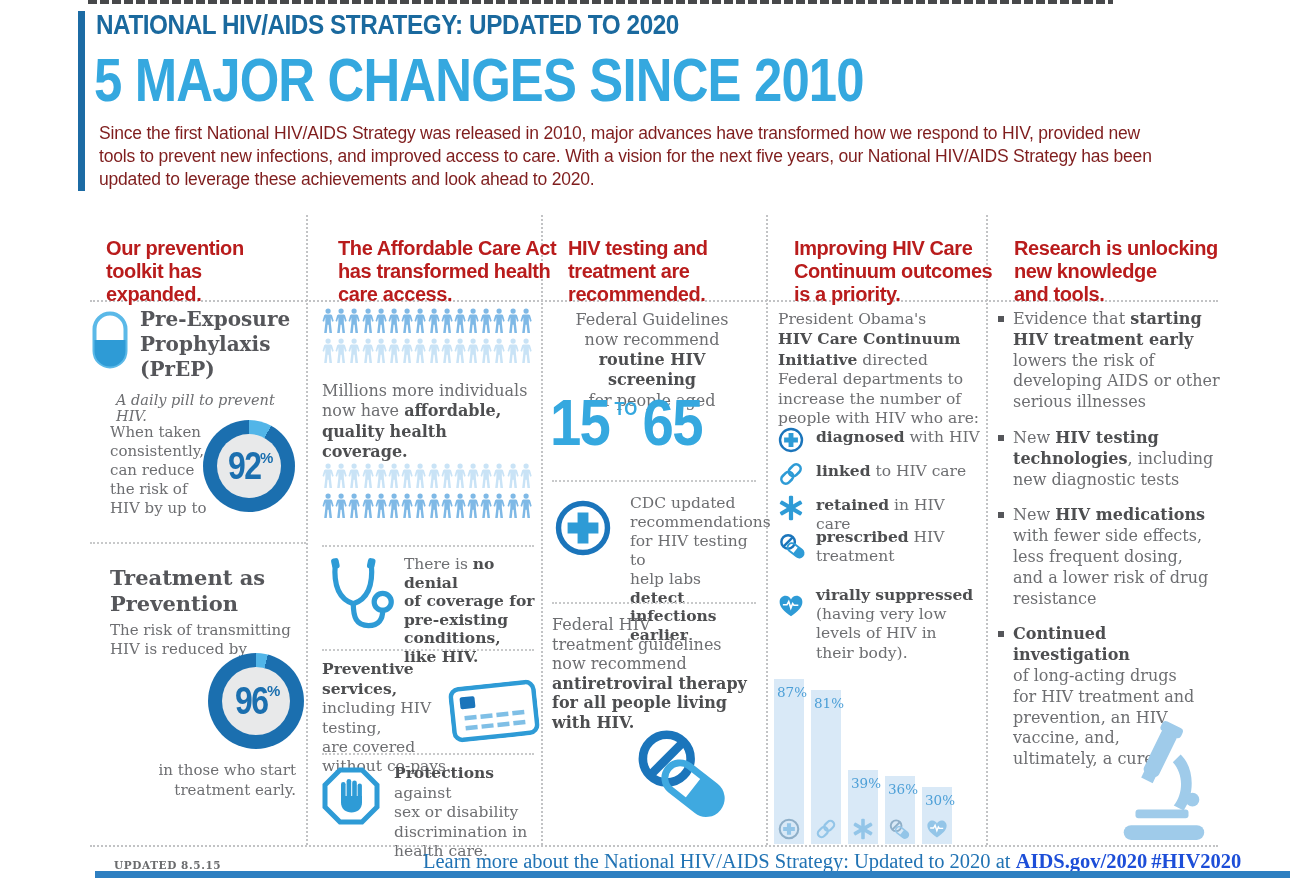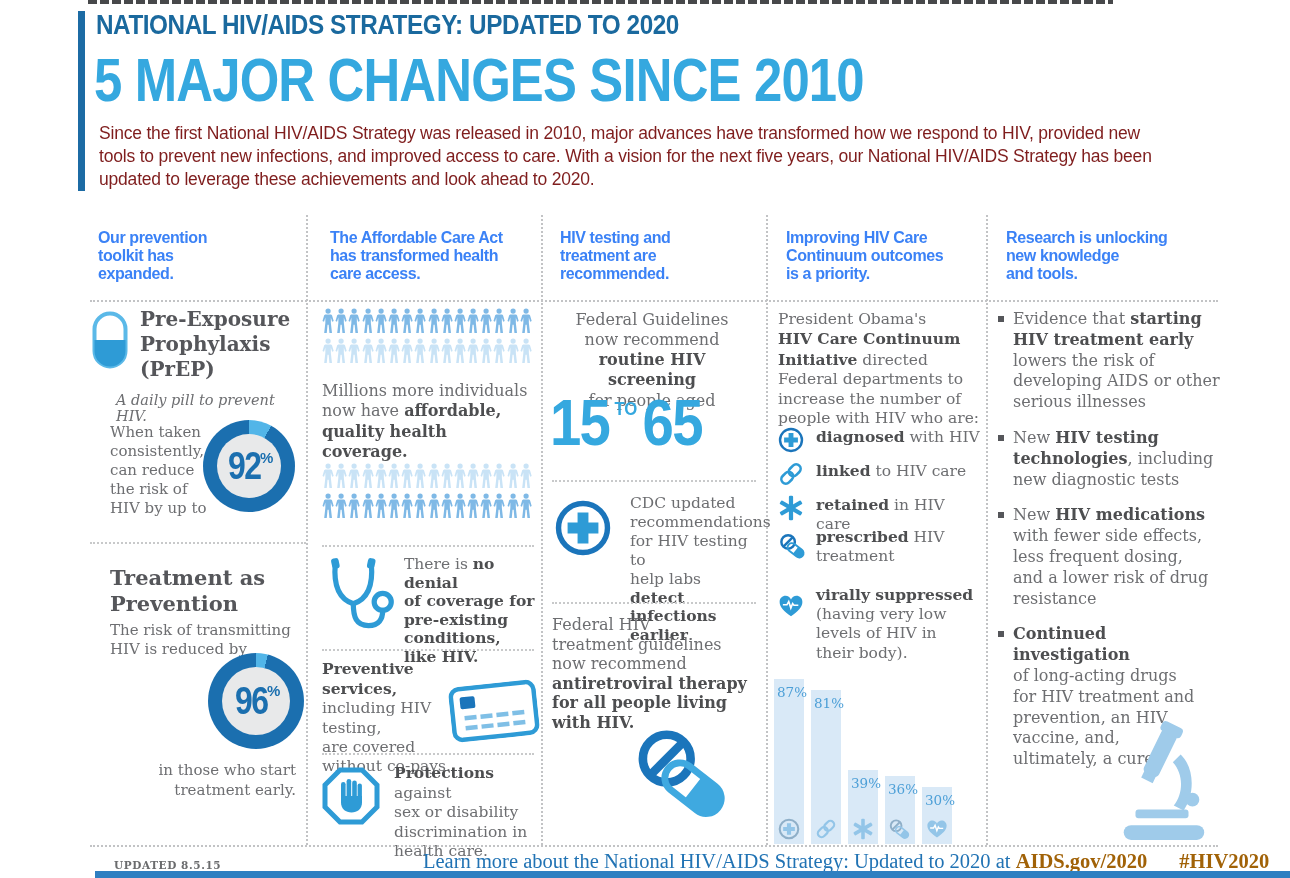--- a/index.html
+++ b/index.html
@@ -20,22 +20,22 @@
     line-height:1.3;color:#7f1d1d;letter-spacing:-.2px;}
 
   
   .cols{position:absolute;left:90px;top:215px;width:1128px;height:630px;}
   .vsep{position:absolute;top:0;height:630px;width:0;border-left:2px dotted #C2C3C5;}
   .v1{left:216px}.v2{left:451px}.v3{left:676px}.v4{left:896px}
   .hsep-head{position:absolute;left:0;top:85px;width:1128px;border-top:2px dotted #C2C3C5;}
   .col{position:absolute;top:0;height:630px;}
   .c1{left:0;width:216px}.c2{left:232px;width:212px}.c3{left:462px;width:204px}
   .c4{left:688px;width:200px}.c5{left:908px;width:222px}
-  .chead{position:absolute;left:0;top:6px;margin:8px;width:232px;font-size:16px;font-weight:bold;
-    color:#3b82f6;line-height:1.14;letter-spacing:-.4px;}
+  .chead{position:absolute;left:0;top:6px;margin:16px;width:232px;font-size:20px;font-weight:bold;
+    color:#b91c1c;line-height:1.14;letter-spacing:-.4px;}
   .sep{position:absolute;left:0;width:100%;border-top:2px dotted #C8C9CA;}
   .slab{font-family:"DejaVu Serif",serif;color:#6D6E71;}
 
   
   .prep-pill{position:absolute;left:2px;top:96px;width:36px;height:58px;}
   .prep-title{position:absolute;left:50px;top:92px;width:170px;font-size:20px;font-weight:bold;
     color:#55565A;line-height:1.24;}
   .prep-tag{position:absolute;left:26px;top:177px;width:190px;font-size:14.5px;font-style:italic;}
   .prep-lead{position:absolute;left:20px;top:208px;width:112px;font-size:15px;line-height:1.27;}
   .donut{position:absolute;border-radius:50%;}
@@ -98,22 +98,22 @@
   .sqr{flex:0 0 6px;width:6px;height:6px;background:#55565A;margin:7px 9px 0 0;}
   .btext{font-size:16px;line-height:1.3;}
   .scope{position:absolute;left:110px;top:505px;width:108px;height:122px;color:#9FCBEA;}
 
   
   .f-line{position:absolute;left:90px;top:845px;width:1128px;border-top:2px dotted #C2C3C5;}
   .f-updated{position:absolute;left:114px;top:859px;font-family:"DejaVu Serif",serif;
     font-size:10.5px;letter-spacing:.6px;color:#6B6C6E;font-weight:bold;}
   .f-learn{position:absolute;left:423px;top:850px;font-family:"Liberation Serif",serif;
     font-size:20.5px;color:#2173B4;}
-  .f-learn b{color:#a16207;}
-  .f-hash{margin-left:32px;}
+  .f-learn b{color:#1d4ed8;}
+  .f-hash{margin-left:4px;}
   .f-bluebar{position:absolute;left:95px;right:0;bottom:0;height:7px;background:#2E7FC1;}
   .defs{position:absolute;width:0;height:0;}
 </style>
 </head>
 <body>
 
 <svg class="defs" aria-hidden="true">
   <defs>
     <symbol id="sym-person" viewBox="0 0 20 42">
       <circle cx="10" cy="4.6" r="4.3" fill="currentColor"></circle>

